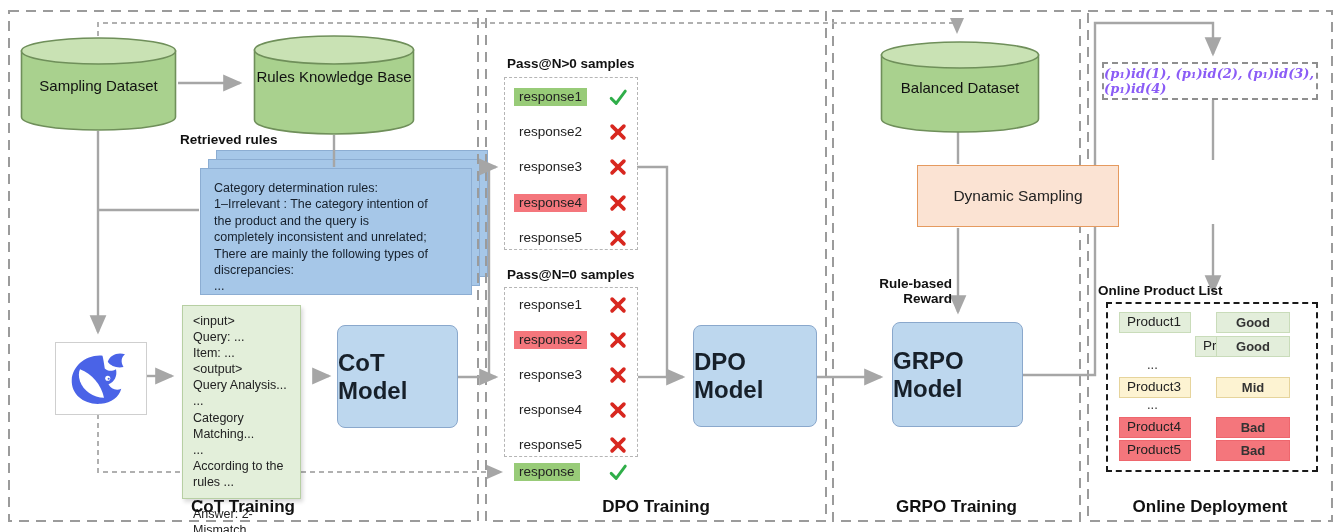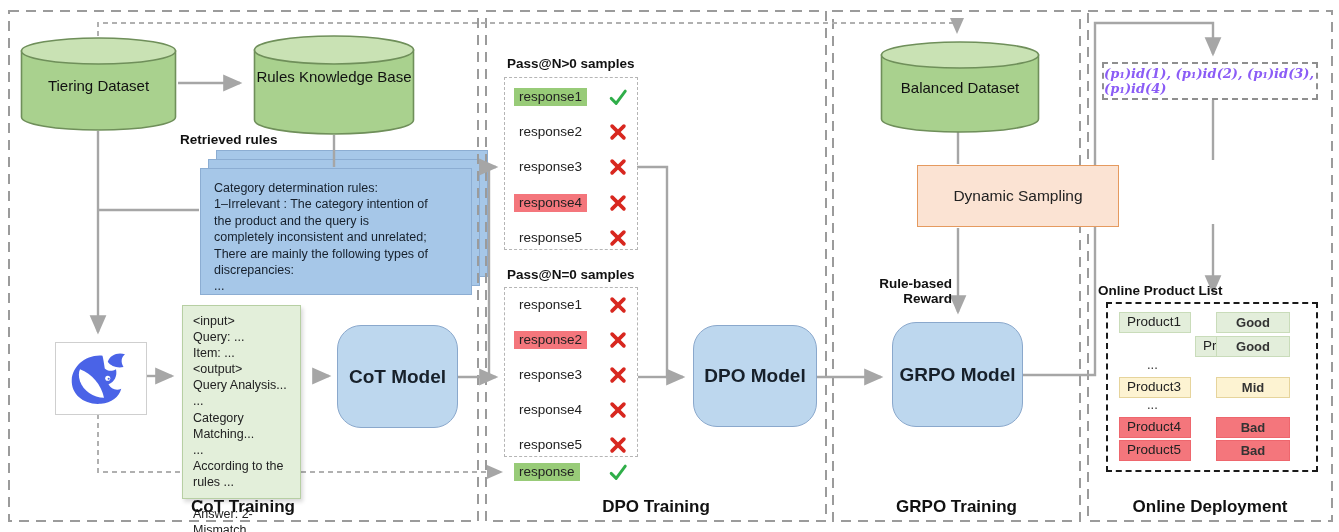--- a/index.html
+++ b/index.html
@@ -4,22 +4,22 @@
 <style>
   html,body{margin:0;padding:0;background:#ffffff;}
   .canvas{position:relative;width:1339px;height:532px;background:#fff;overflow:hidden;
           font-family:"Liberation Sans",sans-serif;color:#1a1a1a;}
   svg.overlay{position:absolute;left:0;top:0;z-index:1;}
   .conn{fill:none;stroke:var(--arrow-gray);stroke-width:2.4;}
   .conn.dashed{stroke:var(--dash-gray);stroke-width:2;stroke-dasharray:5 4;}
   .panel-rect{fill:none;stroke:var(--panel-border);stroke-width:2;stroke-dasharray:10 7;}
   .node{position:absolute;z-index:2;box-sizing:border-box;}
   .cyl-label{position:absolute;width:100%;text-align:center;font-size:15px;color:#111;}
-  .model-box{background:var(--model-fill);border:1.6px solid var(--model-border);border-radius:24px;
-             display:flex;align-items:center;justify-content:center;font-weight:bold;font-size:19px;color:#17202a;}
+  .model-box{background:var(--model-fill);border:1.6px solid var(--model-border);border-radius:8px;
+             display:flex;align-items:center;justify-content:center;font-weight:bold;font-size:24px;color:#17202a;}
   .peach-box{background:var(--peach-fill);border:1.6px solid var(--peach-border);
              display:flex;align-items:center;justify-content:center;font-size:15.5px;color:#222;text-align:center;line-height:1.35;}
   .card{position:absolute;width:272px;height:127px;background:var(--card-fill);
         border:1.4px solid var(--card-border);box-sizing:border-box;}
   .card.front{padding:11px 13px;font-size:12.5px;line-height:16.4px;white-space:pre-line;color:#16202c;}
   .prompt-box{background:var(--prompt-fill);border:1px solid var(--prompt-border);
               padding:7px 10px;font-size:12.5px;line-height:16.1px;white-space:pre-line;color:#222;
               box-shadow:2px 3px 4px rgba(0,0,0,.15);}
   .bold-label{position:absolute;z-index:2;font-weight:bold;font-size:13.5px;color:#111;}
   .section-label{position:absolute;z-index:2;font-weight:bold;font-size:17px;color:#111;text-align:center;}
@@ -80,21 +80,21 @@
 
     <path class="conn dashed" d="M98 36 V23 H957 V32" marker-end="url(#arr)"></path>
     <path class="conn dashed" d="M98 414 V472 H501" marker-end="url(#arr)"></path>
   </svg>
 
   <div class="node" style="left:20px;top:36px;width:157px;height:96px;">
     <svg width="157" height="96">
       <path d="M1.5 15 V81 A77 13 0 0 0 155.5 81 V15 Z" fill="var(--cyl-fill)" stroke="var(--cyl-border)" stroke-width="1.6"></path>
       <ellipse cx="78.5" cy="15" rx="77" ry="13" fill="var(--cyl-top)" stroke="var(--cyl-border)" stroke-width="1.6"></ellipse>
     </svg>
-    <div class="cyl-label" style="top:41px;">Tiering Dataset</div>
+    <div class="cyl-label" style="top:41px;">Sampling Dataset</div>
   </div>
 
   <div class="node" style="left:253px;top:34px;width:162px;height:102px;">
     <svg width="162" height="102">
       <path d="M1.5 16 V86 A79.5 14 0 0 0 160.5 86 V16 Z" fill="var(--cyl-fill)" stroke="var(--cyl-border)" stroke-width="1.6"></path>
       <ellipse cx="81" cy="16" rx="79.5" ry="14" fill="var(--cyl-top)" stroke="var(--cyl-border)" stroke-width="1.6"></ellipse>
     </svg>
     <div class="cyl-label" style="top:33px;line-height:1.3;">Rules Knowledge Base</div>
   </div>
 

